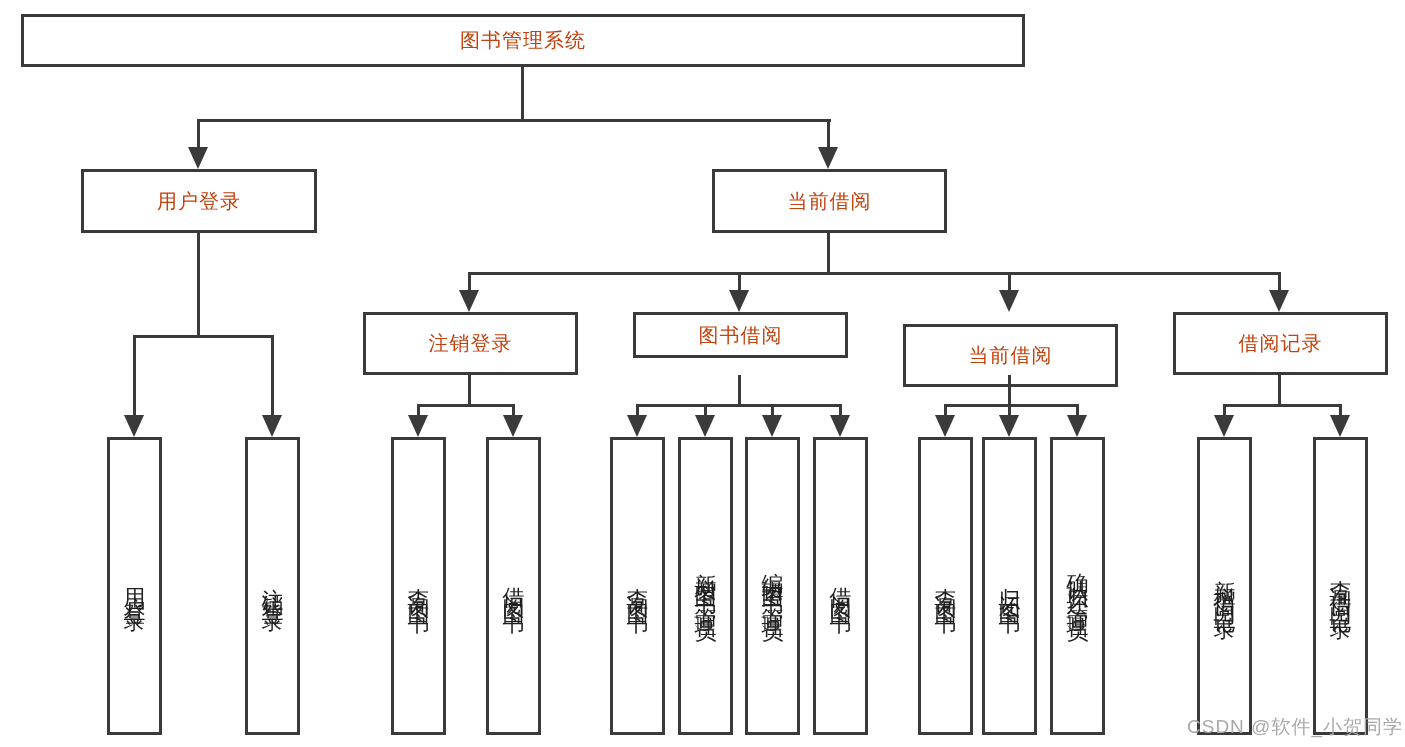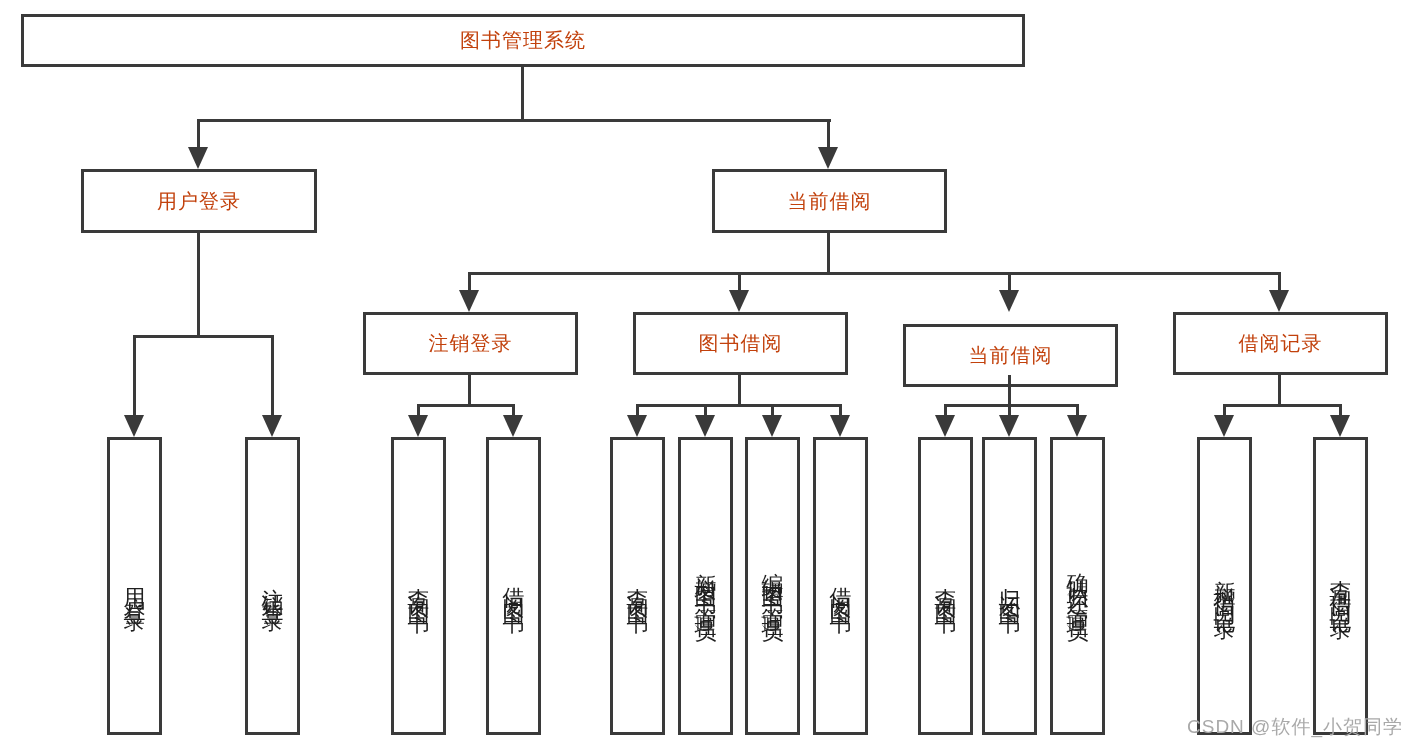--- a/index.html
+++ b/index.html
@@ -51,21 +51,21 @@
   <div class="node" style="left:81px; top:169px; width:236px; height:64px;">
     <span>用户登录</span>
   </div>
   <div class="node" style="left:712px; top:169px; width:235px; height:64px;">
     <span>当前借阅</span>
   </div>
 
   <div class="node" style="left:363px; top:312px; width:215px; height:63px;">
     <span>注销登录</span>
   </div>
-  <div class="node" style="left:633px; top:312px; width:215px; height:63px;">
+  <div class="node" style="left:633px; top:312px; width:215px; height:46px;">
     <span>图书借阅</span>
   </div>
   <div class="node" style="left:903px; top:324px; width:215px; height:63px;">
     <span>当前借阅</span>
   </div>
   <div class="node" style="left:1173px; top:312px; width:215px; height:63px;">
     <span>借阅记录</span>
   </div>
 
   <div class="leaf" style="left:107px;">

